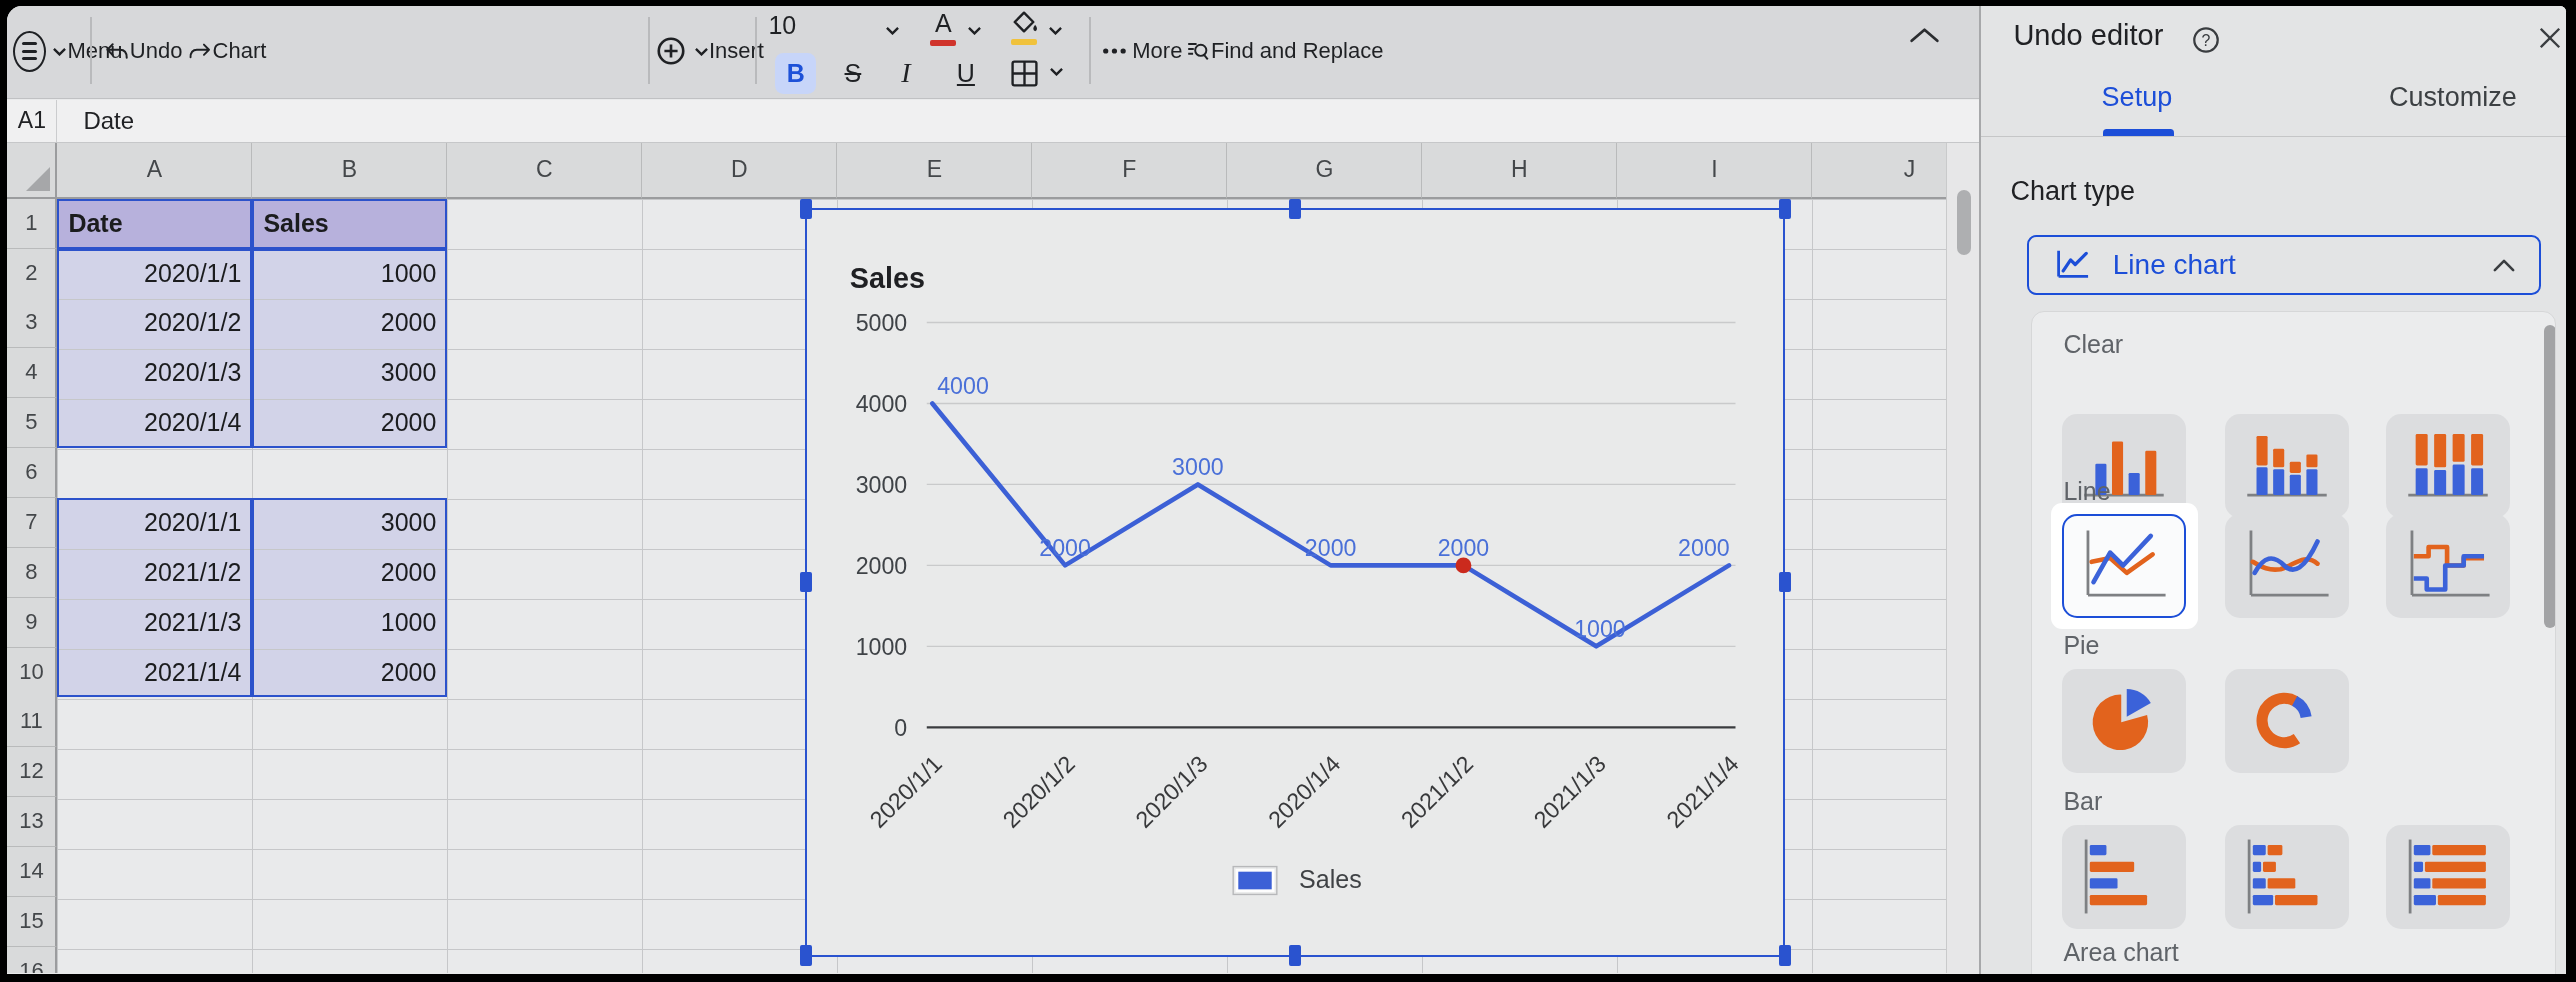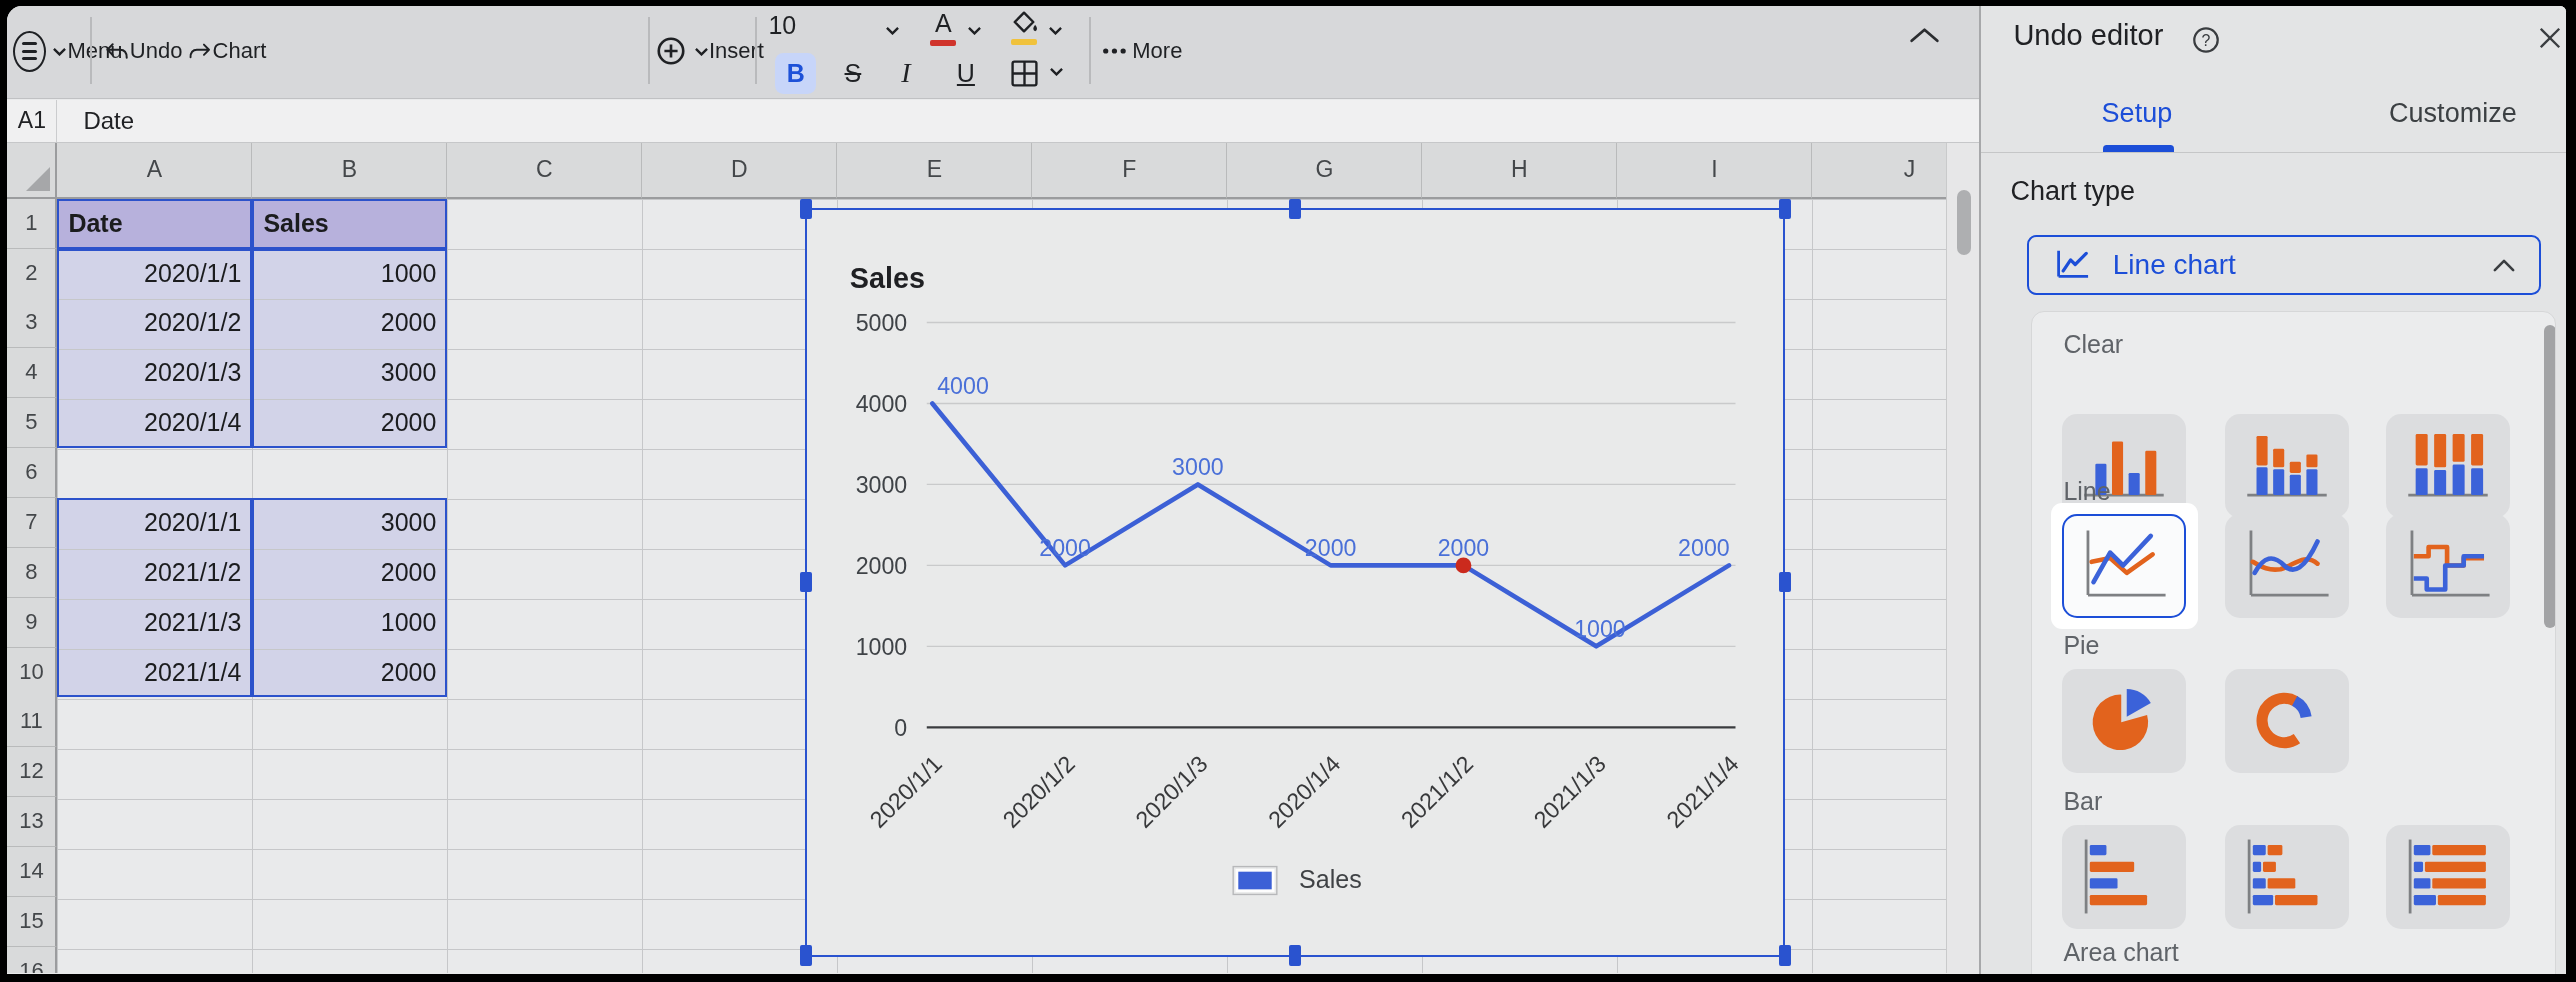--- a/index.html
+++ b/index.html
@@ -64,21 +64,21 @@
   #chartwrap{position:absolute;left:798px;top:202px;width:980px;height:749px;box-sizing:border-box;
              background:#e9eaea;border:2.8px solid #2a53cf;z-index:30;}
   .hdl{position:absolute;width:12px;height:20.4px;background:#2a53cf;border-radius:1.9px;z-index:31;}
   .hdl.tl{left:-7.4px;top:-11px;} .hdl.tm{left:calc(50% - 6.5px);top:-11px;} .hdl.tr{right:-7.4px;top:-11px;}
   .hdl.ml{left:-7.4px;top:calc(50% - 10.2px);} .hdl.mr{right:-7.4px;top:calc(50% - 10.2px);}
   .hdl.bl{left:-7.4px;bottom:-11px;} .hdl.bm{left:calc(50% - 6.5px);bottom:-11px;} .hdl.br{right:-7.4px;bottom:-11px;}
 
   
   #panel{position:absolute;left:1974px;top:0;width:585px;height:968px;background:#e3e4e5;}
   #paneltitle{position:absolute;left:32px;top:13px;font-size:29px;color:#202124;}
-  #tabsrow{position:absolute;left:0;top:69px;width:585px;height:78px;border-bottom:1.4px solid #c5c6c7;box-sizing:border-box;}
+  #tabsrow{position:absolute;left:0;top:53px;width:585px;height:78px;border-bottom:1.4px solid #c5c6c7;box-sizing:border-box;}
   .tab{position:absolute;top:0;height:78px;display:flex;align-items:center;justify-content:center;font-size:27px;}
   #tab-setup{left:85px;width:141px;color:#1c4ed8;}
   #tab-customize{left:390px;width:163px;color:#3c4043;}
   #tabunderline{position:absolute;left:122px;bottom:0;width:71px;height:6.5px;background:#1c4ed8;border-radius:3.7px 3.7px 0 0;}
   #charttypelbl{position:absolute;left:29px;top:170px;font-size:27px;font-weight:500;color:#202124;}
   #typedrop{position:absolute;left:46px;top:229px;width:514px;height:60px;border:2.3px solid #1c4ed8;
             border-radius:9.3px;box-sizing:border-box;display:flex;align-items:center;}
   #typedrop .dtext{margin-left:20.4px;font-size:28px;color:#1c4ed8;}
   #typedrop .dchev{position:absolute;right:24px;top:22px;}
   #typelist{position:absolute;left:50px;top:305px;width:525px;height:667px;background:#ebeced;
@@ -191,20 +191,30 @@
 
     <div class="tdiv" style="left:1082px;"></div>
 
     <div class="tbi" style="left:1090px;width:85px;">
       <svg class="sic" width="37" height="30" viewBox="0 0 40 32">
         <circle cx="10" cy="16" r="3" fill="#1f2124"></circle>
           <circle cx="20" cy="16" r="3" fill="#1f2124"></circle>
           <circle cx="30" cy="16" r="3" fill="#1f2124"></circle>
         </svg>
       <span class="lbl">More</span>
+    </div>
+    <div class="tbi" style="left:1177px;width:199px;">
+      <svg class="sic" width="35" height="32" viewBox="0 0 38 34">
+        <line x1="6" y1="7" x2="18" y2="7" stroke="#1f2124" stroke-width="2.8"></line>
+        <line x1="6" y1="14" x2="14" y2="14" stroke="#1f2124" stroke-width="2.8"></line>
+        <line x1="6" y1="21" x2="13" y2="21" stroke="#1f2124" stroke-width="2.8"></line>
+        <circle cx="24" cy="16" r="8" fill="none" stroke="#1f2124" stroke-width="2.8"></circle>
+        <line x1="29" y1="23" x2="34" y2="29" stroke="#1f2124" stroke-width="2.8"></line>
+        </svg>
+      <span class="lbl">Find and Replace</span>
     </div>
 
     <svg class="sic" style="position:absolute;left:1901px;top:20.4px;" width="33" height="18.6" viewBox="0 0 36 20">
       <polyline points="4,16 18,4 32,16" fill="none" stroke="#2b2d30" stroke-width="3" stroke-linecap="round" stroke-linejoin="round"></polyline>
       </svg>
   </div>
 
   <div id="fbar">
     <div id="cellref">A1</div>
     <div id="fval">Date</div>

